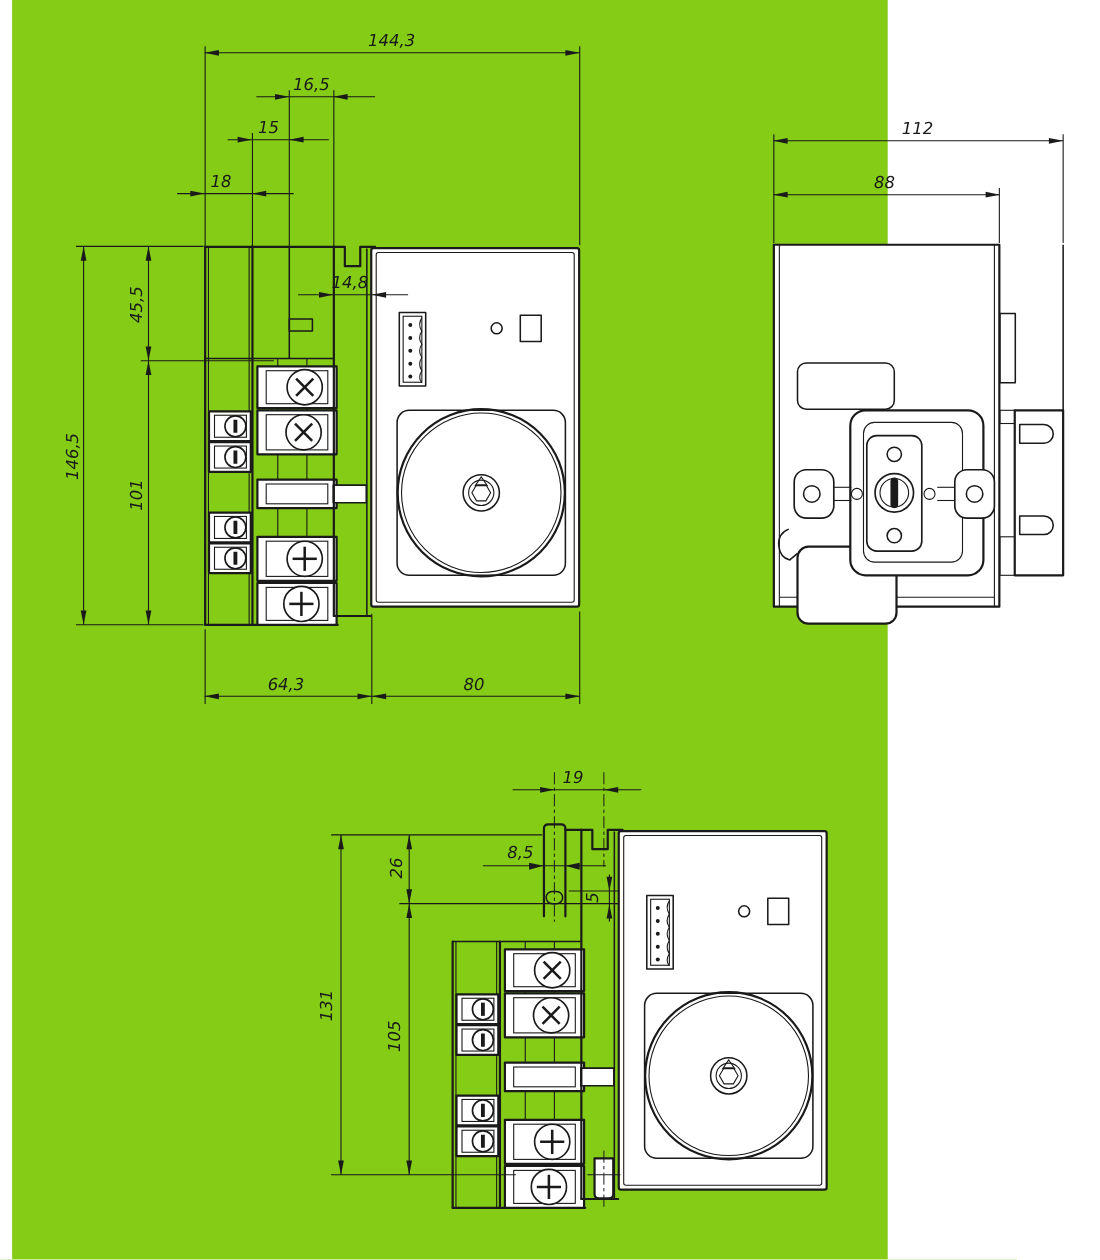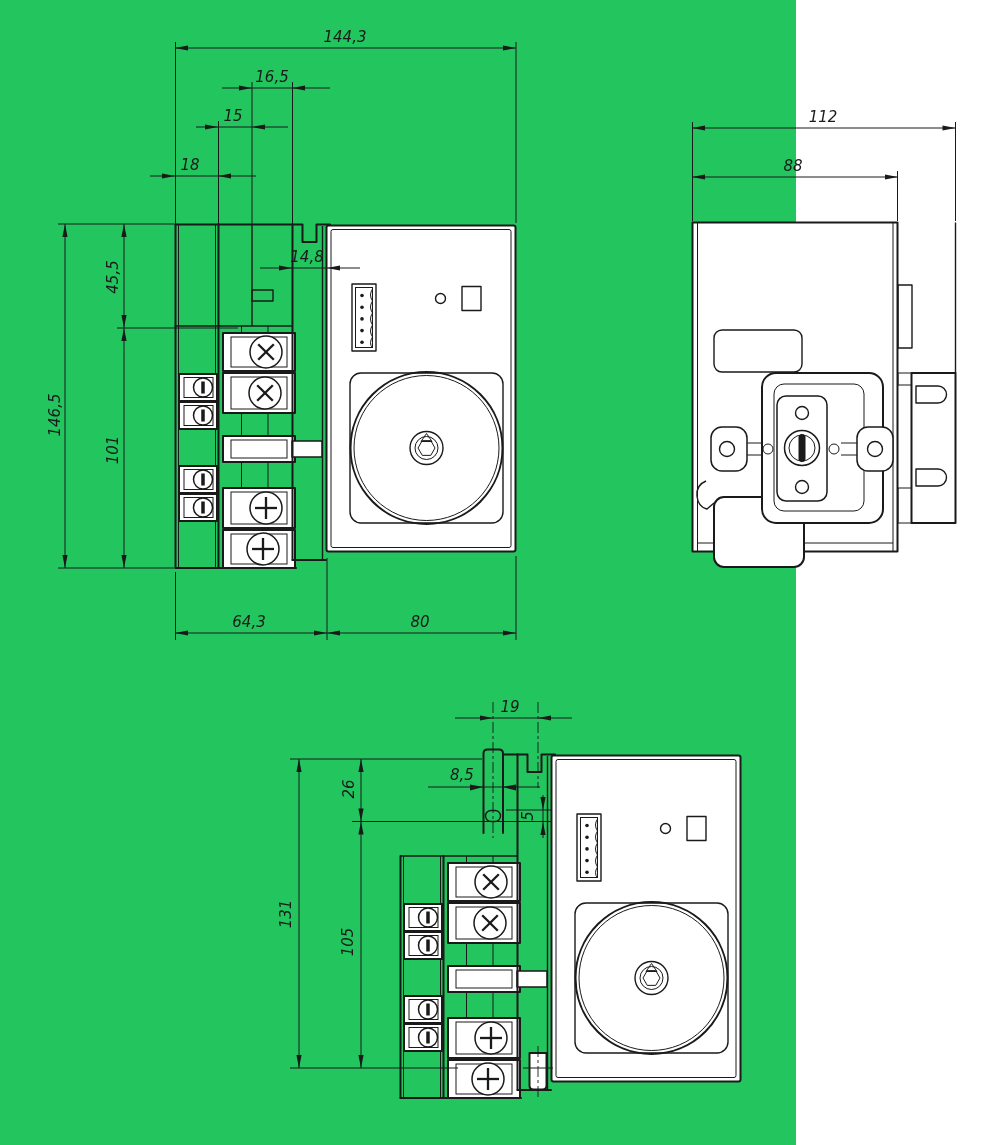--- a/index.html
+++ b/index.html
@@ -1,16 +1,16 @@
 <!DOCTYPE html>
 <html><head>
 <meta charset="utf-8">
 <style>
   html,body{margin:0;padding:0;background:#ffffff;}
-  .page{width:796px;height:1145px;background:#22c55e;position:relative;font-family:"DejaVu Sans",sans-serif;}
+  .page{width:796px;height:1145px;background:#84cc16;position:relative;font-family:"DejaVu Sans",sans-serif;margin-left:11px;}
   svg{display:block;}
   .outline{fill:none;stroke:#1a1a1a;stroke-width:2;stroke-linejoin:round;stroke-linecap:round;}
   .outlinef{fill:#ffffff;stroke:#1a1a1a;stroke-width:2;stroke-linejoin:round;}
   .detail{fill:none;stroke:#1a1a1a;stroke-width:1.4;stroke-linejoin:round;}
   .detailf{fill:#ffffff;stroke:#1a1a1a;stroke-width:1.5;stroke-linejoin:round;}
   .thin{fill:none;stroke:#1a1a1a;stroke-width:1;}
   .dim{fill:none;stroke:#1a1a1a;stroke-width:1;}
   .arrow{fill:#1a1a1a;stroke:none;}
   .cl{fill:none;stroke:#1a1a1a;stroke-width:0.9;stroke-dasharray:11 3 3 3;}
   .screwslot{stroke:#1a1a1a;stroke-width:3.5;}

